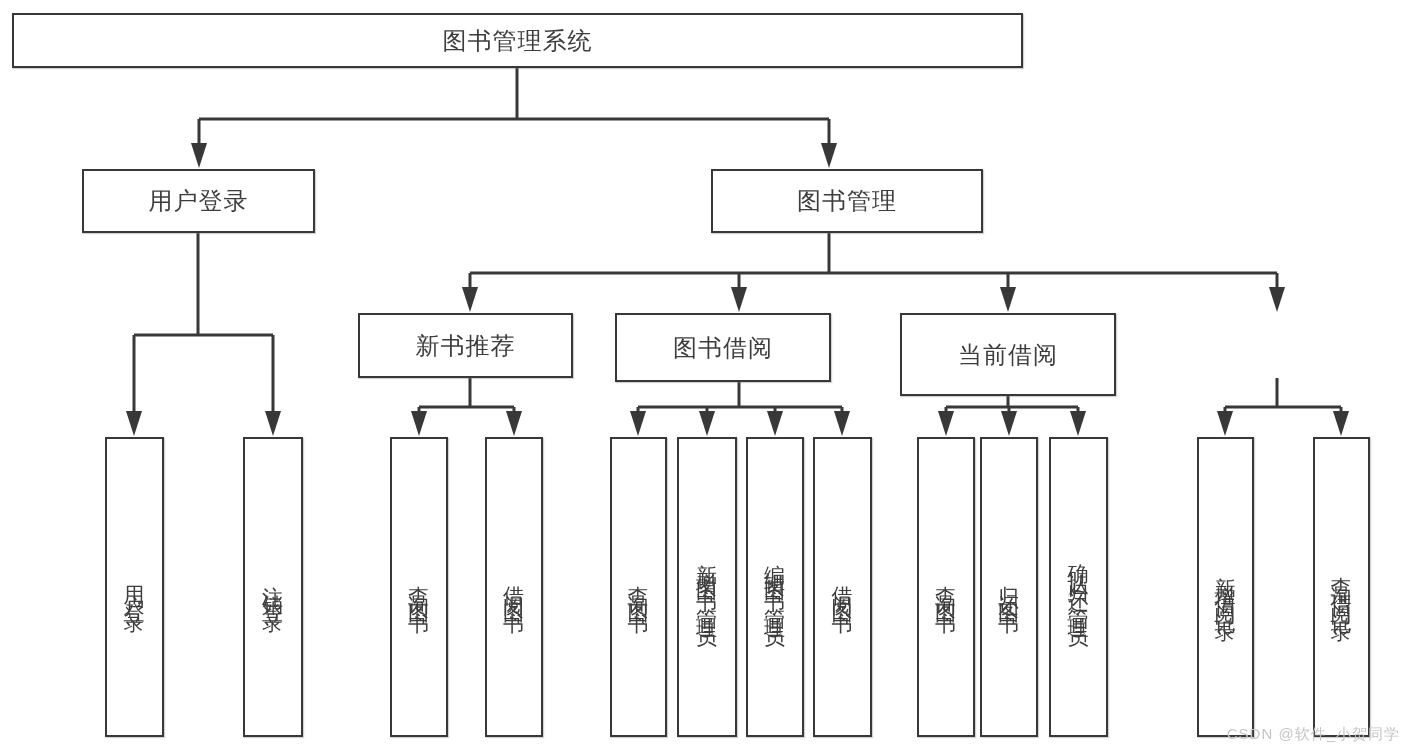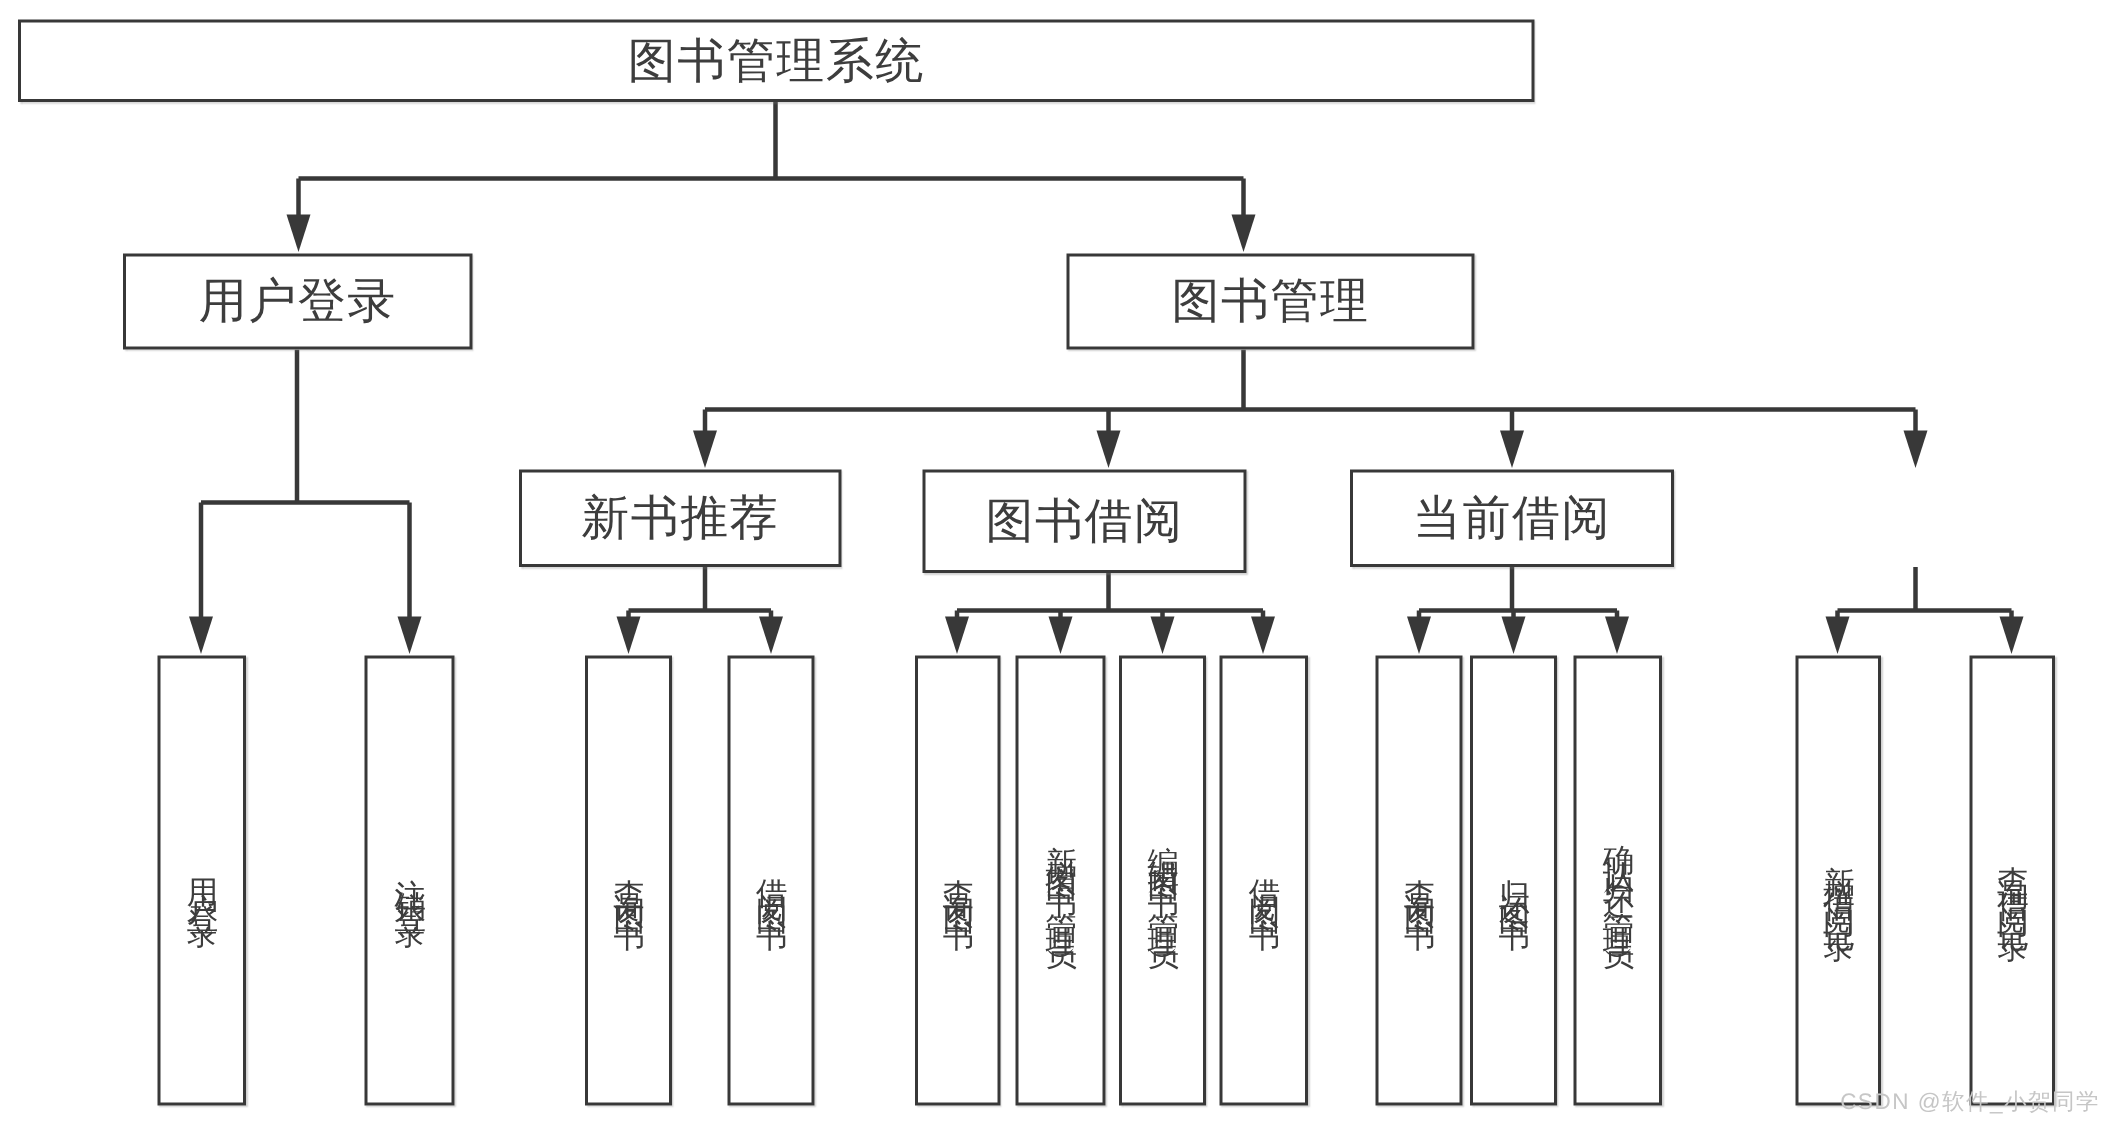--- a/index.html
+++ b/index.html
@@ -5,21 +5,21 @@
   html,body{margin:0;padding:0;background:#ffffff;}
   .canvas{
     position:relative;width:1405px;height:747px;background:#ffffff;overflow:hidden;
     font-family:"Liberation Sans","DejaVu Sans",sans-serif;color:#3d3d3d;
   }
   .box{
     position:absolute;box-sizing:border-box;background:#ffffff;
     border:2.5px solid #383838;display:flex;align-items:center;justify-content:center;
     box-shadow:1px 1px 1px rgba(130,130,130,0.35);z-index:2;
   }
-  .box.h span{font-size:32px;letter-spacing:1px;white-space:nowrap;}
+  .box.h span{font-size:24px;letter-spacing:1px;white-space:nowrap;}
   .box.v span{
     writing-mode:vertical-rl;text-orientation:mixed;
     font-size:21px;letter-spacing:9px;line-height:1;white-space:nowrap;
   }
   svg.connectors{position:absolute;left:0;top:0;z-index:1;}
   .watermark{
     position:absolute;right:5px;bottom:3px;z-index:6;
     font-size:15px;letter-spacing:1px;color:#c6c6c6;white-space:nowrap;
   }
 </style>
@@ -61,27 +61,27 @@
     <span>图书管理系统</span>
   </div>
 
   <div class="box h" style="left:82px;top:169px;width:233px;height:64px">
     <span>用户登录</span>
   </div>
   <div class="box h" style="left:711px;top:169px;width:272px;height:64px">
     <span>图书管理</span>
   </div>
 
-  <div class="box h" style="left:346px;top:313px;width:215px;height:65px">
+  <div class="box h" style="left:358px;top:313px;width:215px;height:65px">
     <span>新书推荐</span>
   </div>
   <div class="box h" style="left:615px;top:313px;width:216px;height:69px">
     <span>图书借阅</span>
   </div>
-  <div class="box h" style="left:900px;top:313px;width:216px;height:65px">
+  <div class="box h" style="left:900px;top:313px;width:216px;height:83px">
     <span>当前借阅</span>
   </div>
 
   <div class="box v" style="left:105px;top:437px;width:59px;height:300px">
     <span>用户登录</span>
   </div>
   <div class="box v" style="left:243px;top:437px;width:60px;height:300px">
     <span>注销登录</span>
   </div>
 

